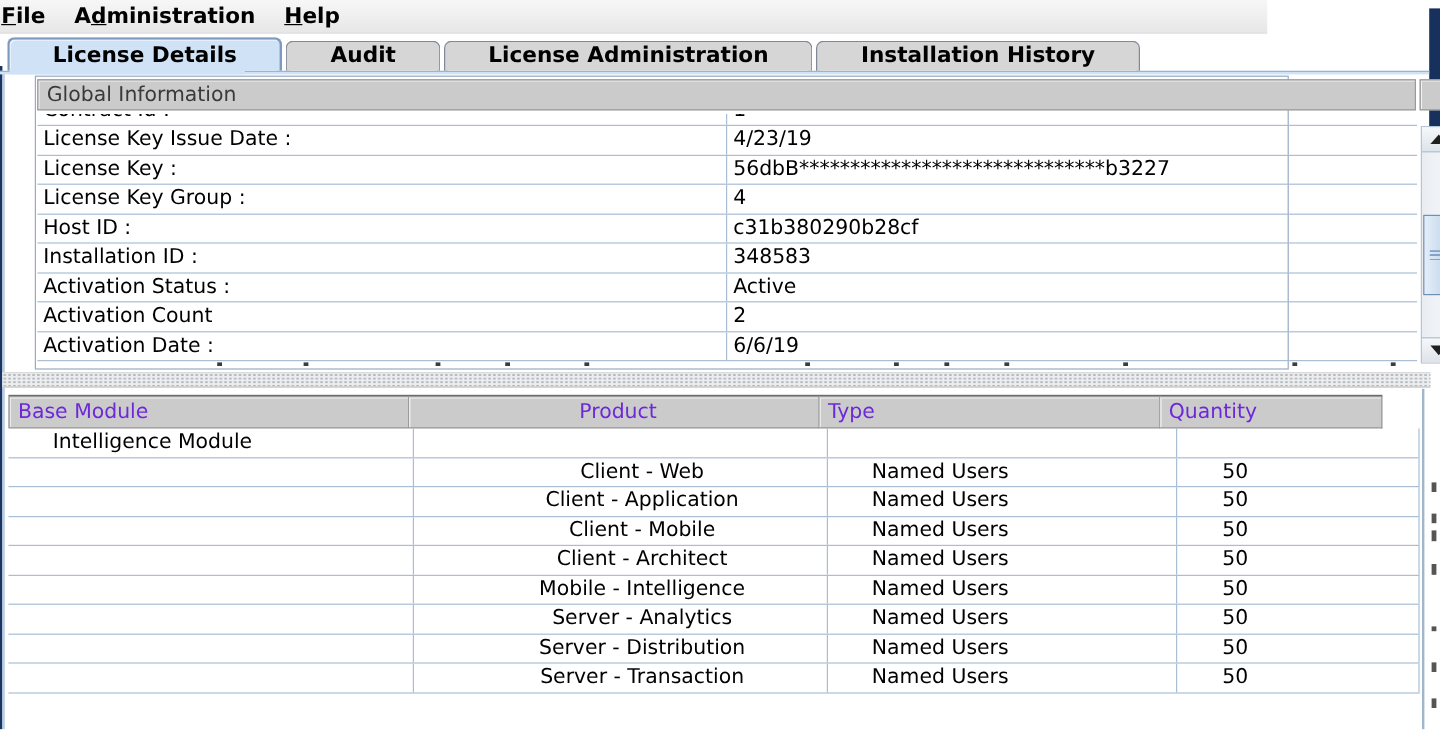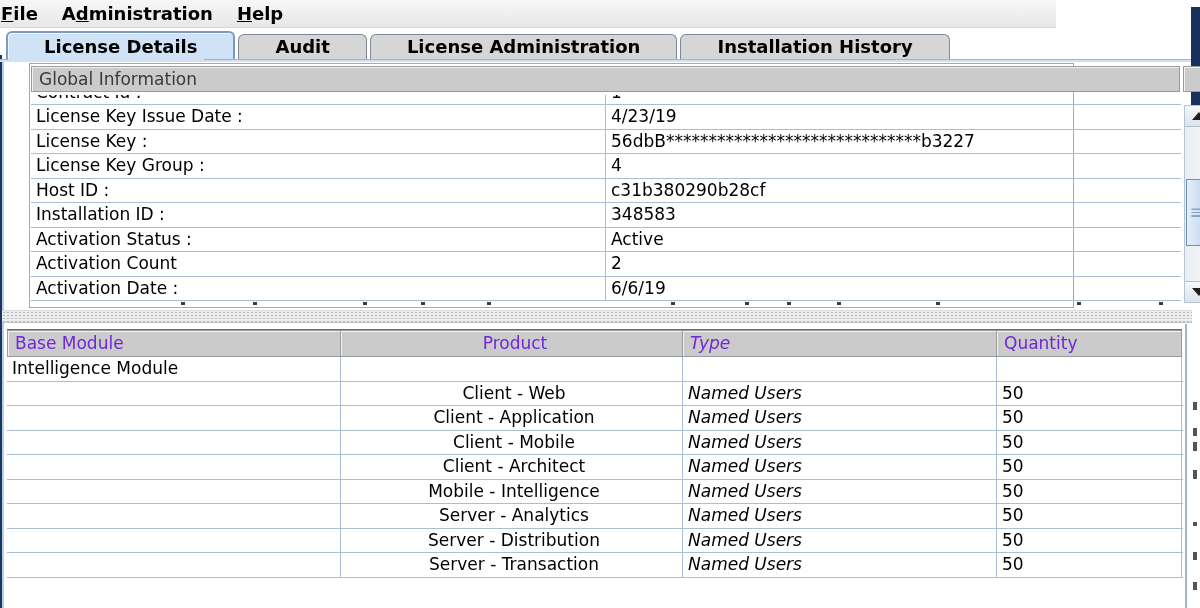--- a/index.html
+++ b/index.html
@@ -96,24 +96,24 @@
 
   
   .modules { position:absolute; left:5px; top:324px; width:1182px; height:284px; background:#fff; border-right:2px solid #9fb6cc; }
   .mod-header { position:absolute; left:2px; top:5px; height:28px; display:flex; border-top:1px solid #6c6c6c; }
   .mod-hcell {
     background:#cbcbcb; border:1px solid #9a9a9a; border-left:none;
     box-shadow:inset 1px 1px 0 rgba(255,255,255,.75);
     color:#6d28d9; font-size:17px; line-height:25px; padding-left:7px; white-space:nowrap; overflow:hidden;
   }
   .mod-hcell:first-child { border-left:1px solid #9a9a9a; }
-  .c0 { width:334px; } .c1 { width:342px;text-align:center; } .c2 { width:314px;font-style:italic; } .c3 { width:185px; }
+  .c0 { width:334px; } .c1 { width:342px;text-align:center; } .c2 { width:284px; } .c3 { width:185px; }
   .mod-rows { position:absolute; left:2px; top:33px; width:1176px; }
   .mod-row { display:flex; height:24.5px; border-bottom:1px solid #a9bed5; }
-  .mod-cell { border-right:1px solid #a9bed5; padding-left:5px; font-size:17px; line-height:23px; white-space:nowrap; overflow:hidden; }
+  .mod-cell { border-right:1px solid #a9bed5; padding-left:5px; font-size:17px; line-height:23px; white-space:nowrap; overflow:hidden;margin-left:32px; }
 </style>
 </head>
 <body>
 
 <div class="screen">
 
   <div class="menubar" id="menubar">
       <span class="menu-item"><u>F</u>ile</span>
       <span class="menu-item">A<u>d</u>ministration</span>
       <span class="menu-item"><u>H</u>elp</span>

